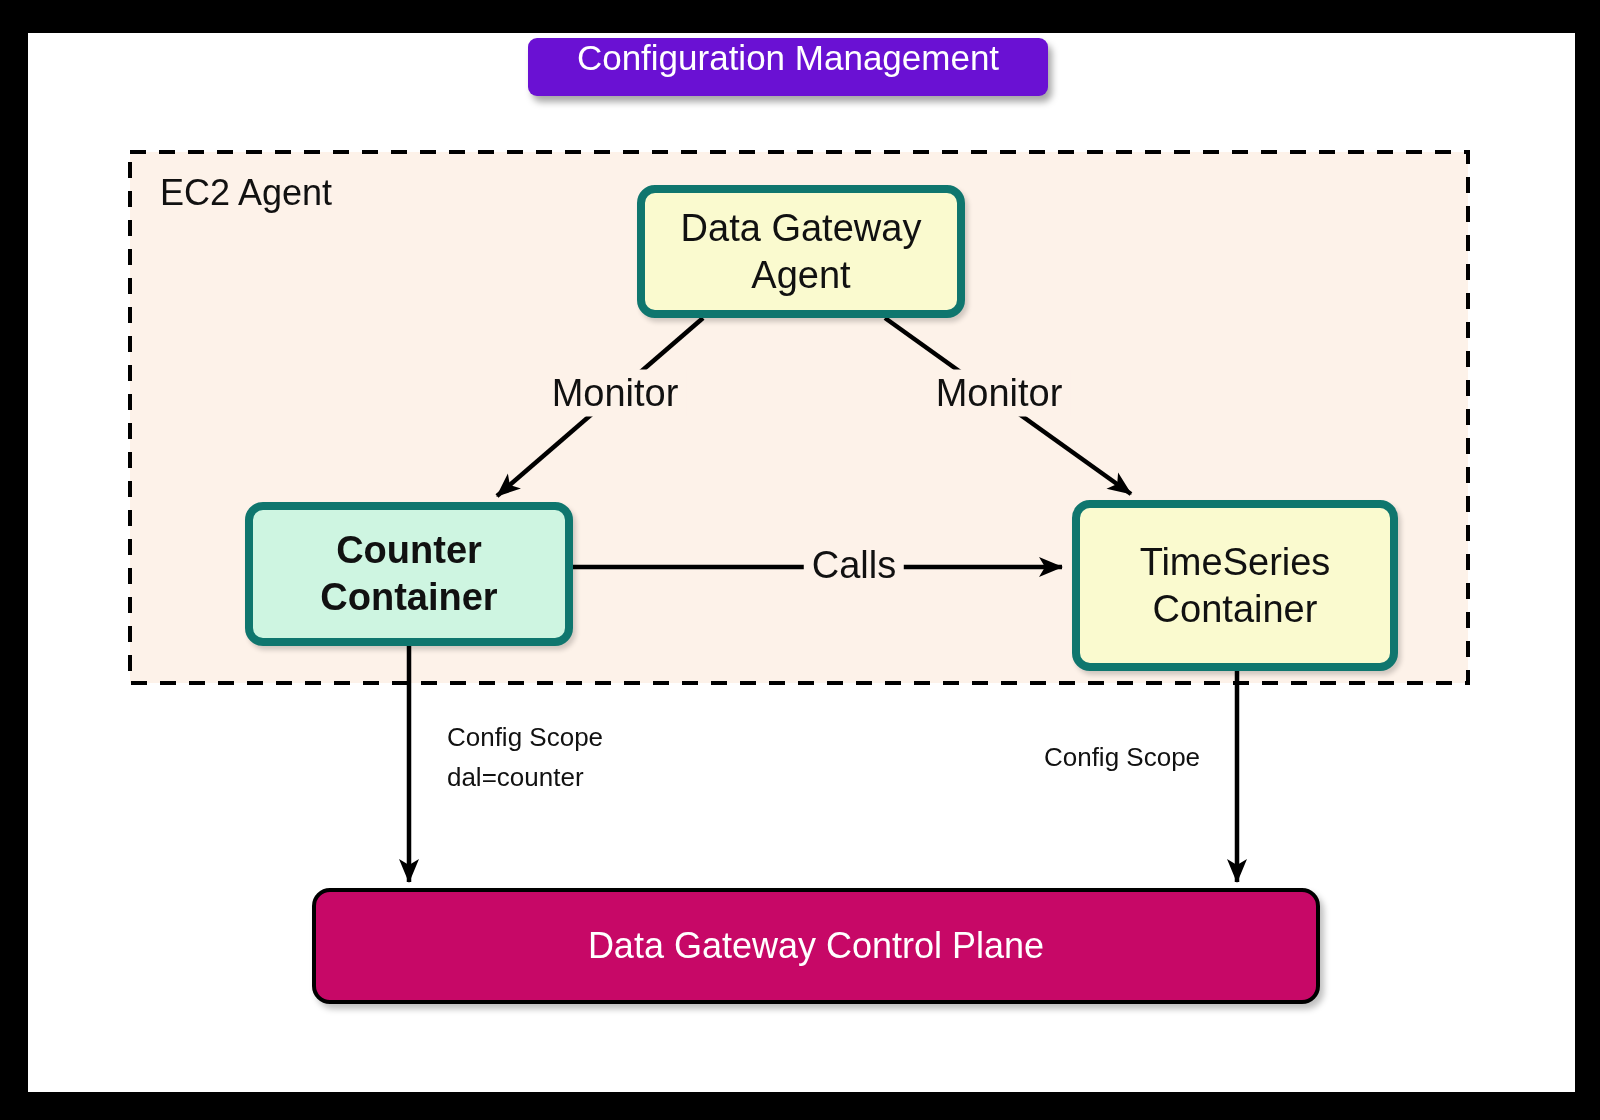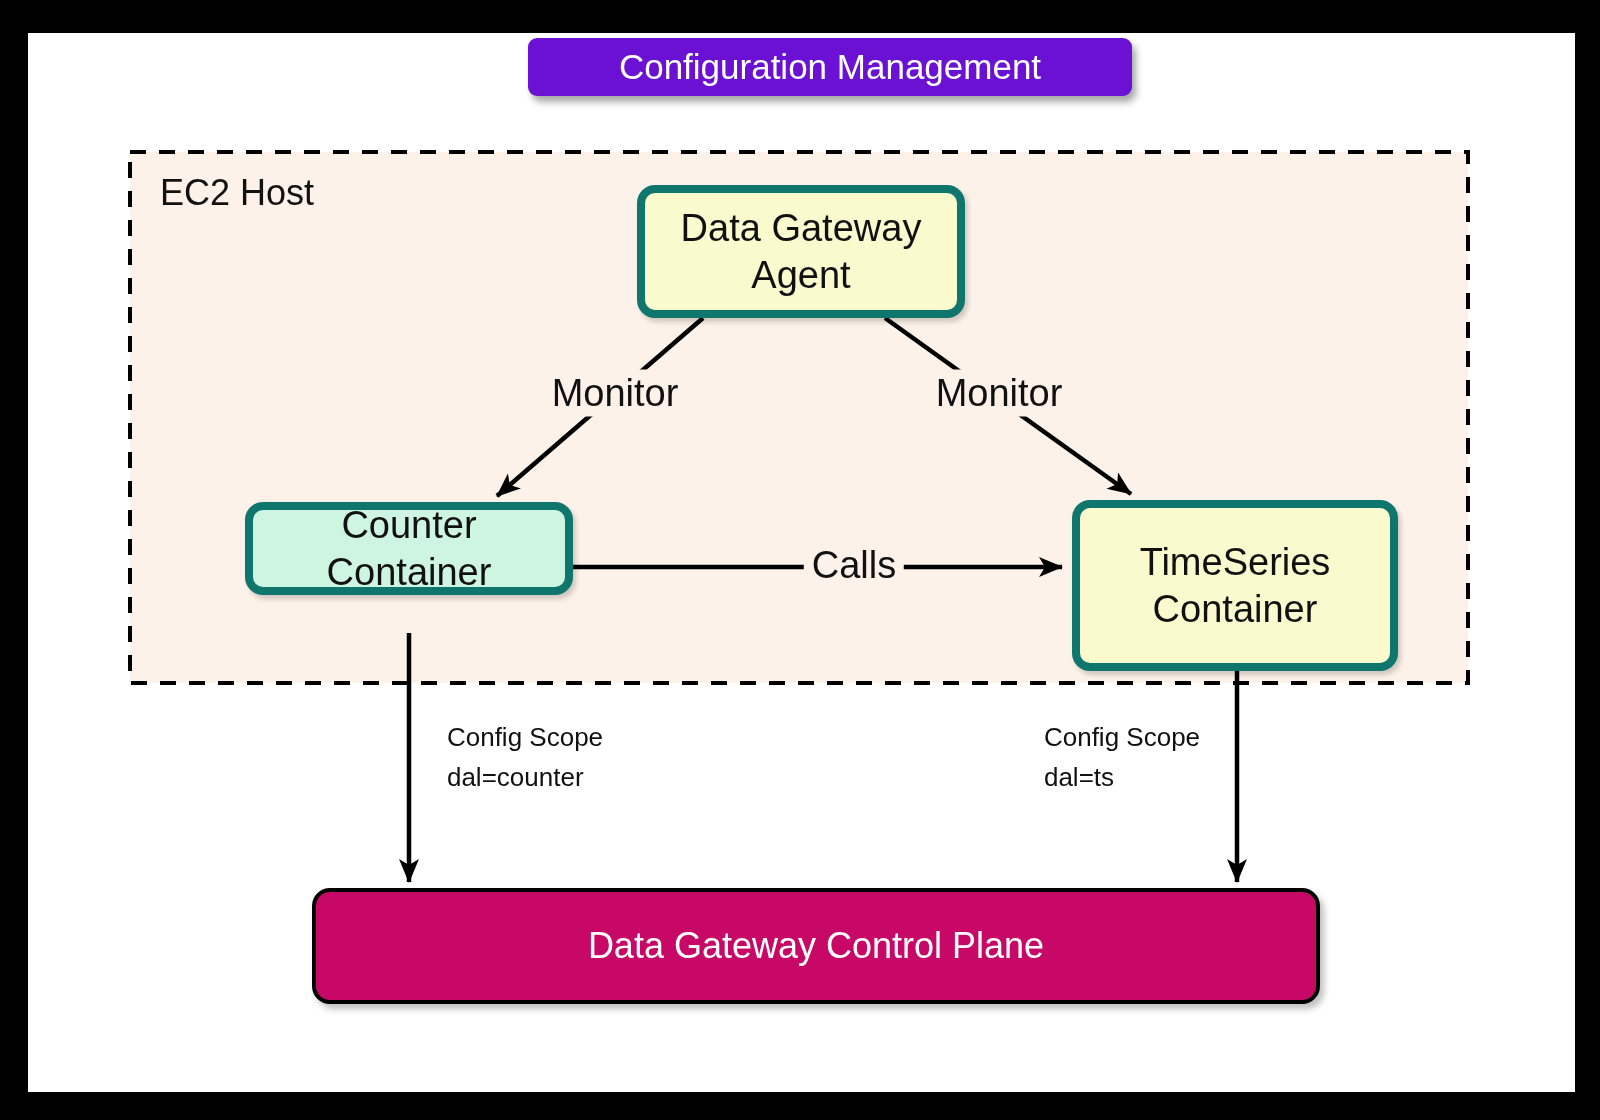--- a/index.html
+++ b/index.html
@@ -18,35 +18,35 @@
   .node{
     position:absolute;z-index:2;border:8px solid #0f766e;border-radius:18px;
     display:flex;flex-direction:column;align-items:center;justify-content:center;
     text-align:center;font-size:38px;line-height:47px;color:#111;
     box-shadow:3px 4px 5px rgba(0,0,0,0.18);box-sizing:border-box;
   }
   .node.yellow{background:var(--node-yellow,#fafacf);}
   .node.mint{background:var(--node-mint,#cef5e1);}
 
   .agent{left:637px;top:185px;width:328px;height:133px;}
-  .counter{left:245px;top:502px;width:328px;height:93px;}
+  .counter{left:245px;top:502px;width:328px;height:144px;font-weight:bold;}
   .timeseries{left:1072px;top:500px;width:326px;height:171px;}
 
   .control-plane{
     position:absolute;z-index:2;left:312px;top:888px;width:1008px;height:116px;
     background:var(--plane-bg,#c70867);border:4px solid #000;border-radius:18px;
     display:flex;align-items:center;justify-content:center;
     color:#fff;font-size:36px;box-shadow:4px 5px 6px rgba(0,0,0,0.25);
     box-sizing:border-box;
   }
 
   .diagram-title{
-    position:absolute;z-index:4;left:528px;top:38px;width:604px;height:58px;
+    position:absolute;z-index:4;left:528px;top:38px;width:520px;height:58px;
     background:var(--title-bg,#6a11d3);border-radius:9px;
-    display:flex;align-items:center;justify-content:center;
+    display:flex;align-items:flex-start;justify-content:center;
     color:#fff;font-size:35px;box-shadow:4px 6px 7px rgba(0,0,0,0.35);
   }
 
   .group-label{
     position:absolute;z-index:2;left:160px;top:172px;font-size:36px;color:#111;
   }
 
   .edge-label{
     position:absolute;z-index:3;transform:translate(-50%,-50%);
     font-size:38px;color:#111;white-space:nowrap;
@@ -77,21 +77,21 @@
   <line class="edge-line" x1="885" y1="318" x2="1131" y2="494" marker-end="url(#arrow)"></line>
   <line class="edge-line" x1="573" y1="567" x2="1062" y2="567" marker-end="url(#arrow)"></line>
   <line class="edge-line" x1="409" y1="633" x2="409" y2="882" marker-end="url(#arrow)"></line>
   <line class="edge-line" x1="1237" y1="633" x2="1237" y2="882" marker-end="url(#arrow)"></line>
 </svg>
 
 <div class="diagram-title">
   <span>Configuration Management</span>
 </div>
 
-<div class="group-label">EC2 Host</div>
+<div class="group-label">EC2 Agent</div>
 
 <div class="node yellow agent">
   <span>Data Gateway</span>
   <span>Agent</span>
 </div>
 
 <div class="node mint counter">
   <span>Counter</span>
   <span>Container</span>
 </div>
@@ -111,14 +111,13 @@
 
 <div class="edge-label on-line calls">Calls</div>
 
 <div class="edge-label small cfg-left">
   <div>Config Scope</div>
   <div>dal=counter</div>
 </div>
 
 <div class="edge-label small cfg-right">
   <div>Config Scope</div>
-  <div>dal=ts</div>
 </div>
 
 </body></html>

